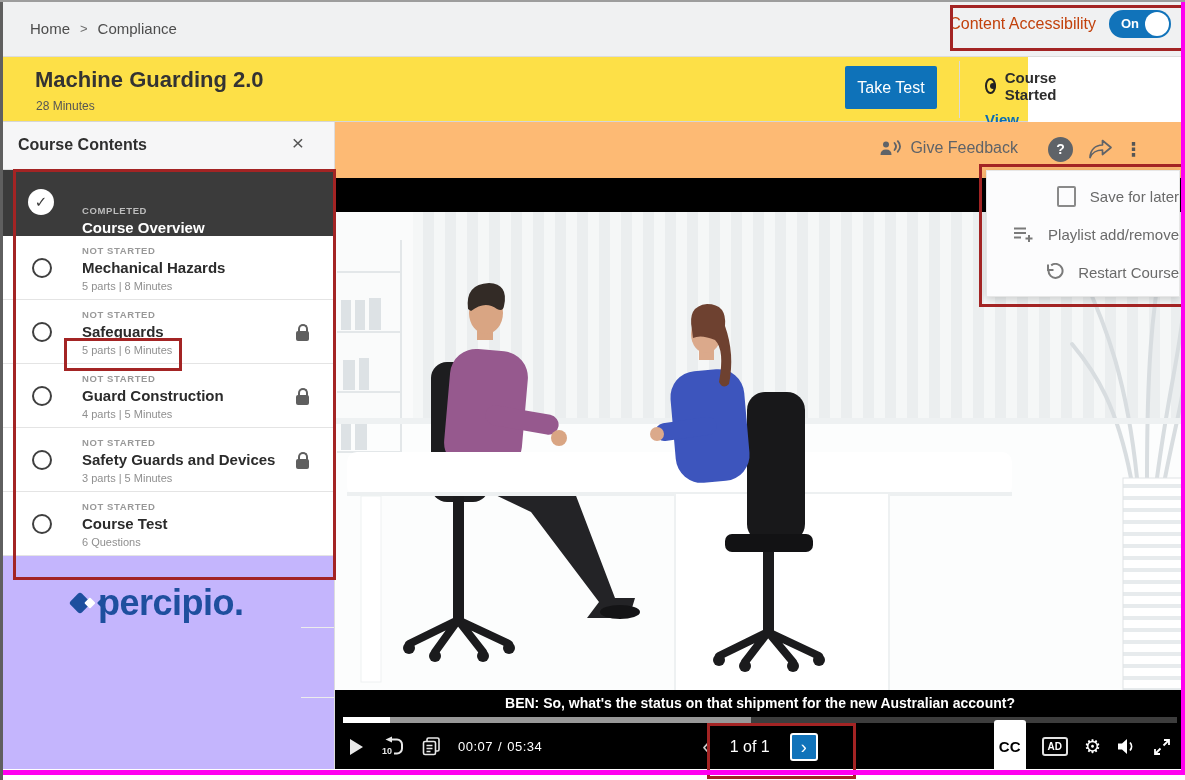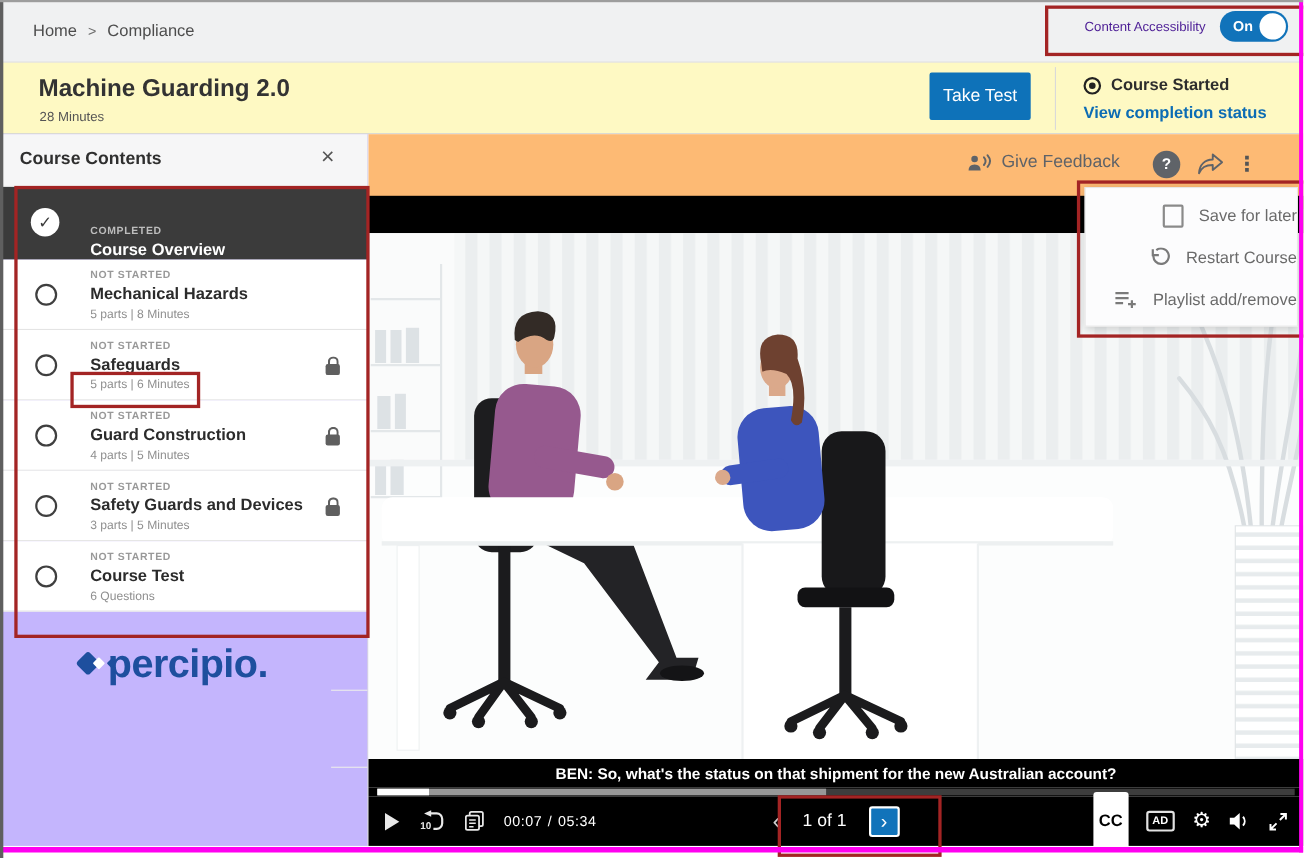--- a/index.html
+++ b/index.html
@@ -8,27 +8,27 @@
   
   .wb-left{position:absolute;left:0;top:0;width:3px;height:780px;background:#5f5f5f;z-index:60;}
   .wb-top{position:absolute;left:0;top:0;width:1185px;height:2px;background:#9d9d9d;z-index:60;}
 
   
   .topbar{position:absolute;left:0;top:0;width:1185px;height:57px;background:#f0f1f2;
           border-bottom:1px solid #dcdcdc;box-sizing:border-box;}
   .breadcrumb{position:absolute;left:30px;top:20px;font-size:15px;color:#4d4d4d;display:flex;gap:10px;align-items:center;}
   .breadcrumb .sep{color:#6d6d6d;font-size:13px;}
   .access{position:absolute;right:14px;top:10px;display:flex;align-items:center;gap:13px;}
-  .access-label{font-size:12px;color:#4c1d95;}
+  .access-label{font-size:16px;color:#c2410c;}
   .toggle{position:relative;width:62px;height:28px;background:var(--toggle-blue,#1173ba);border-radius:14px;display:inline-block;cursor:pointer;}
   .toggle-on{position:absolute;left:12px;top:6px;color:#fff;font-size:13px;font-weight:bold;}
   .knob{position:absolute;right:2px;top:2px;width:24px;height:24px;background:#fff;border-radius:50%;}
 
   
-  .titleband{position:absolute;left:0;top:57px;width:1185px;height:65px;background:#fef9c3;
+  .titleband{position:absolute;left:0;top:57px;width:1028px;height:65px;background:#fde047;
              border-bottom:1px solid #d6d6d6;box-sizing:border-box;}
   .page-title{position:absolute;left:35px;top:10px;margin:0;font-size:22px;color:#333;font-weight:bold;}
   .dur{position:absolute;left:36px;top:42px;font-size:12px;color:#555;}
   .take-test{position:absolute;left:845px;top:9px;width:92px;height:43px;background:var(--accent-blue,#0e72b9);
              color:#fff;font-size:16px;border:none;border-radius:2px;font-family:inherit;cursor:pointer;}
   .vdiv{position:absolute;left:959px;top:4px;height:57px;border-left:1px solid #d9d9d9;}
   .status{position:absolute;left:985px;top:12px;}
   .status-row{display:flex;gap:9px;align-items:center;font-size:15px;color:#2d2d2d;font-weight:bold;}
   .target-icon{width:12px;height:12px;border:2px solid #222;border-radius:50%;position:relative;display:inline-block;}
   .target-icon::after{content:"";position:absolute;left:3px;top:3px;width:6px;height:6px;background:#222;border-radius:50%;}
@@ -384,33 +384,33 @@
       </div>
     </div>
   </section>
 
   <div class="menu">
     <div class="menu-row">
       <span class="save-icon"></span>
       <span>Save for later</span>
     </div>
     <div class="menu-row">
+      <svg width="21" height="17" viewBox="0 0 21 17" style="color:#7a7a7a">
+        <path d="M1 2.5 h12 M1 7 h12 M1 11.5 h7" stroke="currentColor" stroke-width="2"></path>
+        <path d="M16 9 v7 M12.5 12.5 h7" stroke="currentColor" stroke-width="2"></path>
+      </svg>
+      <span>Playlist add/remove</span>
+    </div>
+    <div class="menu-row">
       <svg width="20" height="19" viewBox="0 0 20 19" style="color:#7a7a7a">
         <path d="M4 1.5 v5.5 H9.5" fill="none" stroke="currentColor" stroke-width="2"></path>
         <path d="M4.6 7 a7 7 0 1 0 2.6 -4.6" fill="none" stroke="currentColor" stroke-width="2"></path>
       </svg>
       <span>Restart Course</span>
     </div>
-    <div class="menu-row">
-      <svg width="21" height="17" viewBox="0 0 21 17" style="color:#7a7a7a">
-        <path d="M1 2.5 h12 M1 7 h12 M1 11.5 h7" stroke="currentColor" stroke-width="2"></path>
-        <path d="M16 9 v7 M12.5 12.5 h7" stroke="currentColor" stroke-width="2"></path>
-      </svg>
-      <span>Playlist add/remove</span>
-    </div>
   </div>
 
   <div class="ann ann-access"></div>
   <div class="ann ann-list"></div>
   <div class="ann ann-meta"></div>
   <div class="ann ann-menu"></div>
   <div class="ann ann-pager"></div>
 
   <div class="mag-bottom"></div>
   <div class="mag-right"></div>

